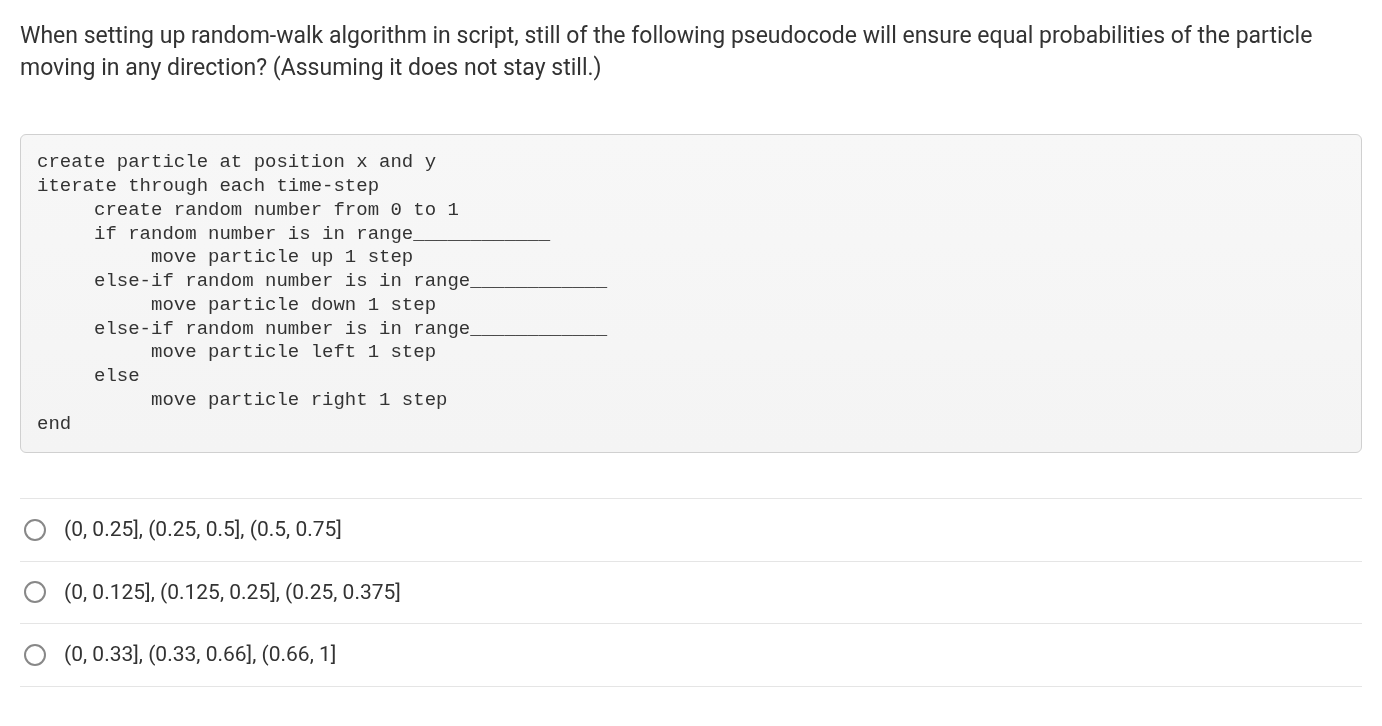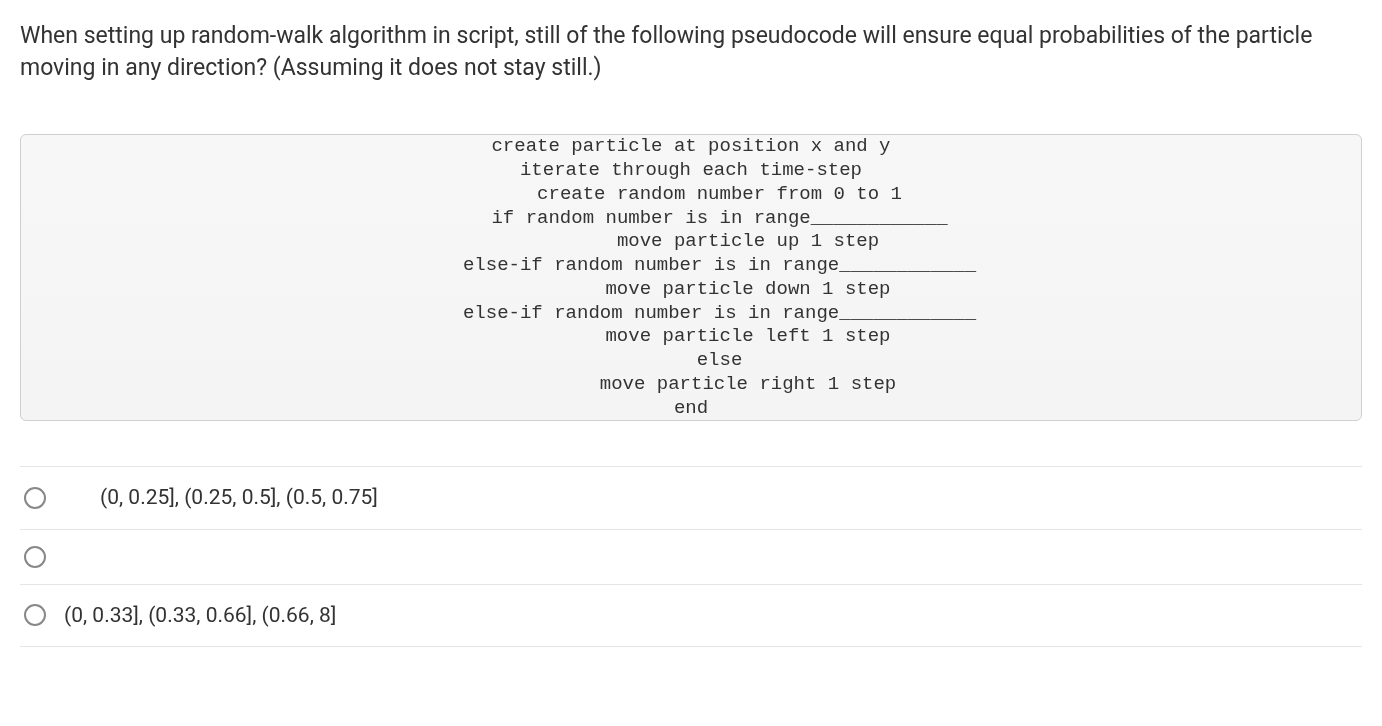--- a/index.html
+++ b/index.html
@@ -18,41 +18,39 @@
     .question-text {
       font-size: 23px;
       color: #333;
       margin-bottom: 50px;
       font-weight: 400;
     }
     .code-block {
       background: linear-gradient(#f7f7f7, #f4f4f4);
       border: 1px solid #d0d0d0;
       border-radius: 6px;
-      padding: 0 16px;
+      padding: 16px 16px;
       font-family: "Consolas", "Monaco", "Courier New", monospace;
       font-size: 19px;
       line-height: 1.25;
       white-space: pre;
       color: #333;
       margin-bottom: 45px;
-      text-align: center;
     }
     .options {
       width: 100%;
     }
     .option-row {
       display: flex;
       align-items: center;
       padding: 16px 0 16px 4px;
       border-bottom: 1px solid #e5e5e5;
     }
     .option-row:first-child {
       border-top: 1px solid #e5e5e5;
-      gap: 36px;
     }
     .radio {
       width: 22px;
       height: 22px;
       border: 2px solid #888;
       border-radius: 50%;
       margin-right: 18px;
       flex-shrink: 0;
       background: #fff;
     }
@@ -79,18 +77,19 @@
           move particle right 1 step
 end</div>
 
 <div class="options">
   <div class="option-row">
     <div class="radio"></div>
     <div class="option-label">(0, 0.25], (0.25, 0.5], (0.5, 0.75]</div>
   </div>
   <div class="option-row">
     <div class="radio"></div>
+    <div class="option-label">(0, 0.125], (0.125, 0.25], (0.25, 0.375]</div>
   </div>
   <div class="option-row">
     <div class="radio"></div>
-    <div class="option-label">(0, 0.33], (0.33, 0.66], (0.66, 8]</div>
+    <div class="option-label">(0, 0.33], (0.33, 0.66], (0.66, 1]</div>
   </div>
 </div>
 
 </body></html>

